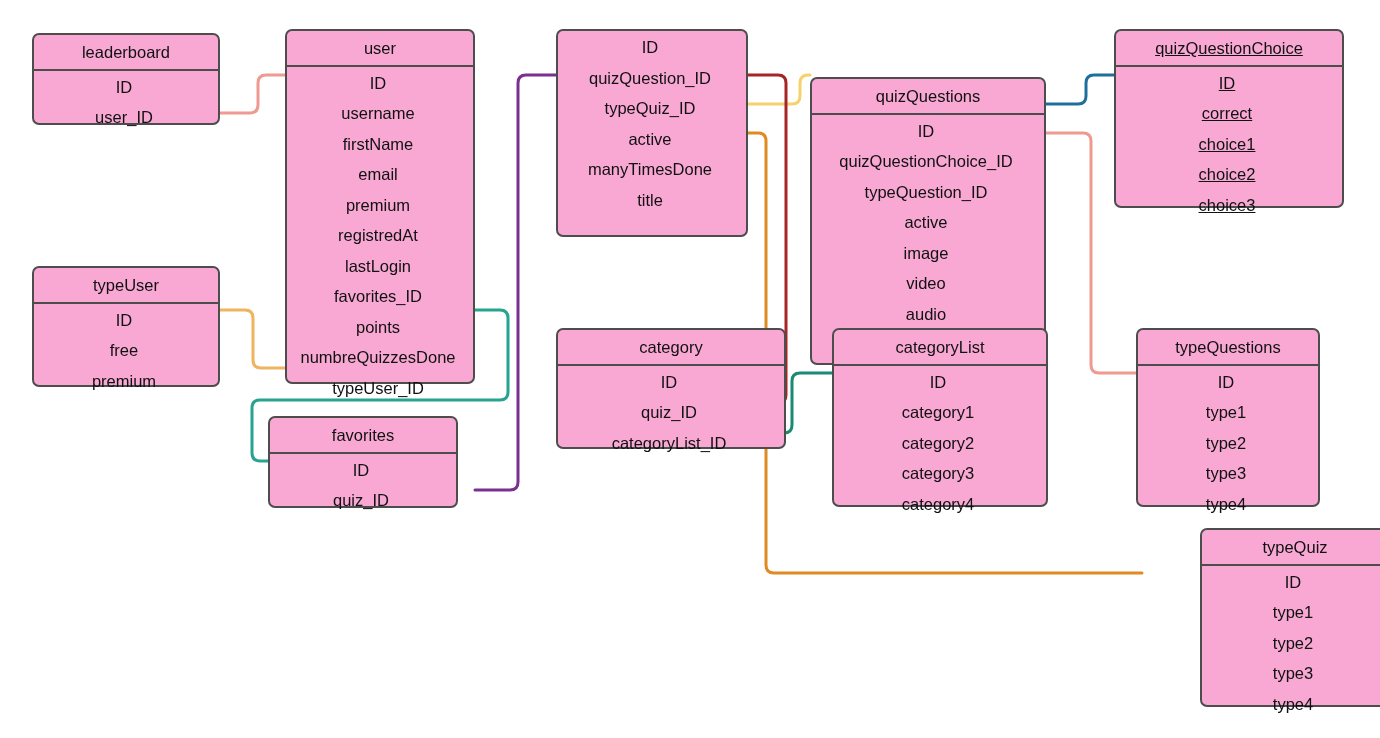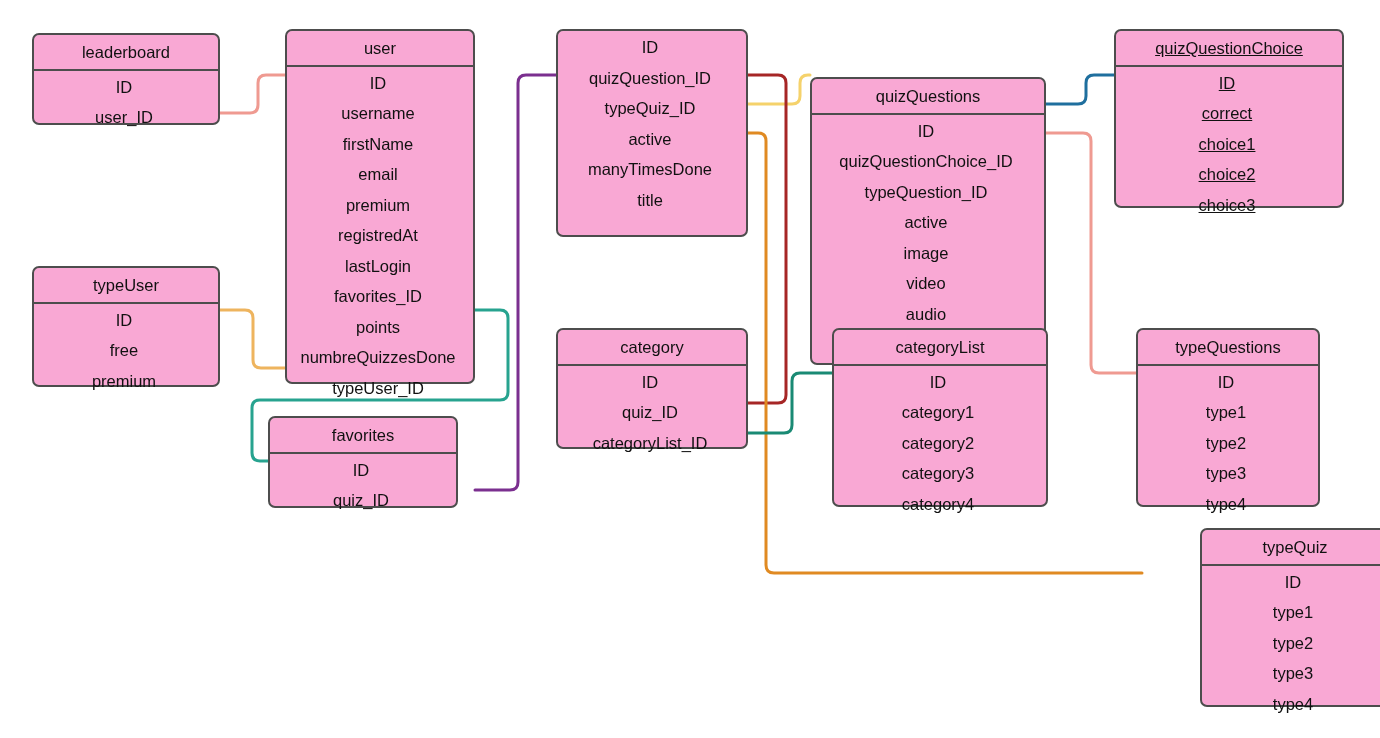--- a/index.html
+++ b/index.html
@@ -143,21 +143,21 @@
         <div class="field">premium</div>
       </div>
     </div>
     <div class="entity" style="left: 268px; top: 416px; width: 190px; height: 92px;">
       <div class="entity-title">favorites</div>
       <div class="entity-fields">
         <div class="field">ID</div>
         <div class="field">quiz_ID</div>
       </div>
     </div>
-    <div class="entity" style="left: 556px; top: 328px; width: 192px; height: 121px;">
+    <div class="entity" style="left: 556px; top: 328px; width: 230px; height: 121px;">
       <div class="entity-title">category</div>
       <div class="entity-fields">
         <div class="field">ID</div>
         <div class="field">quiz_ID</div>
         <div class="field">categoryList_ID</div>
       </div>
     </div>
     <div class="entity" style="left: 832px; top: 328px; width: 216px; height: 179px;">
       <div class="entity-title">categoryList</div>
       <div class="entity-fields">

